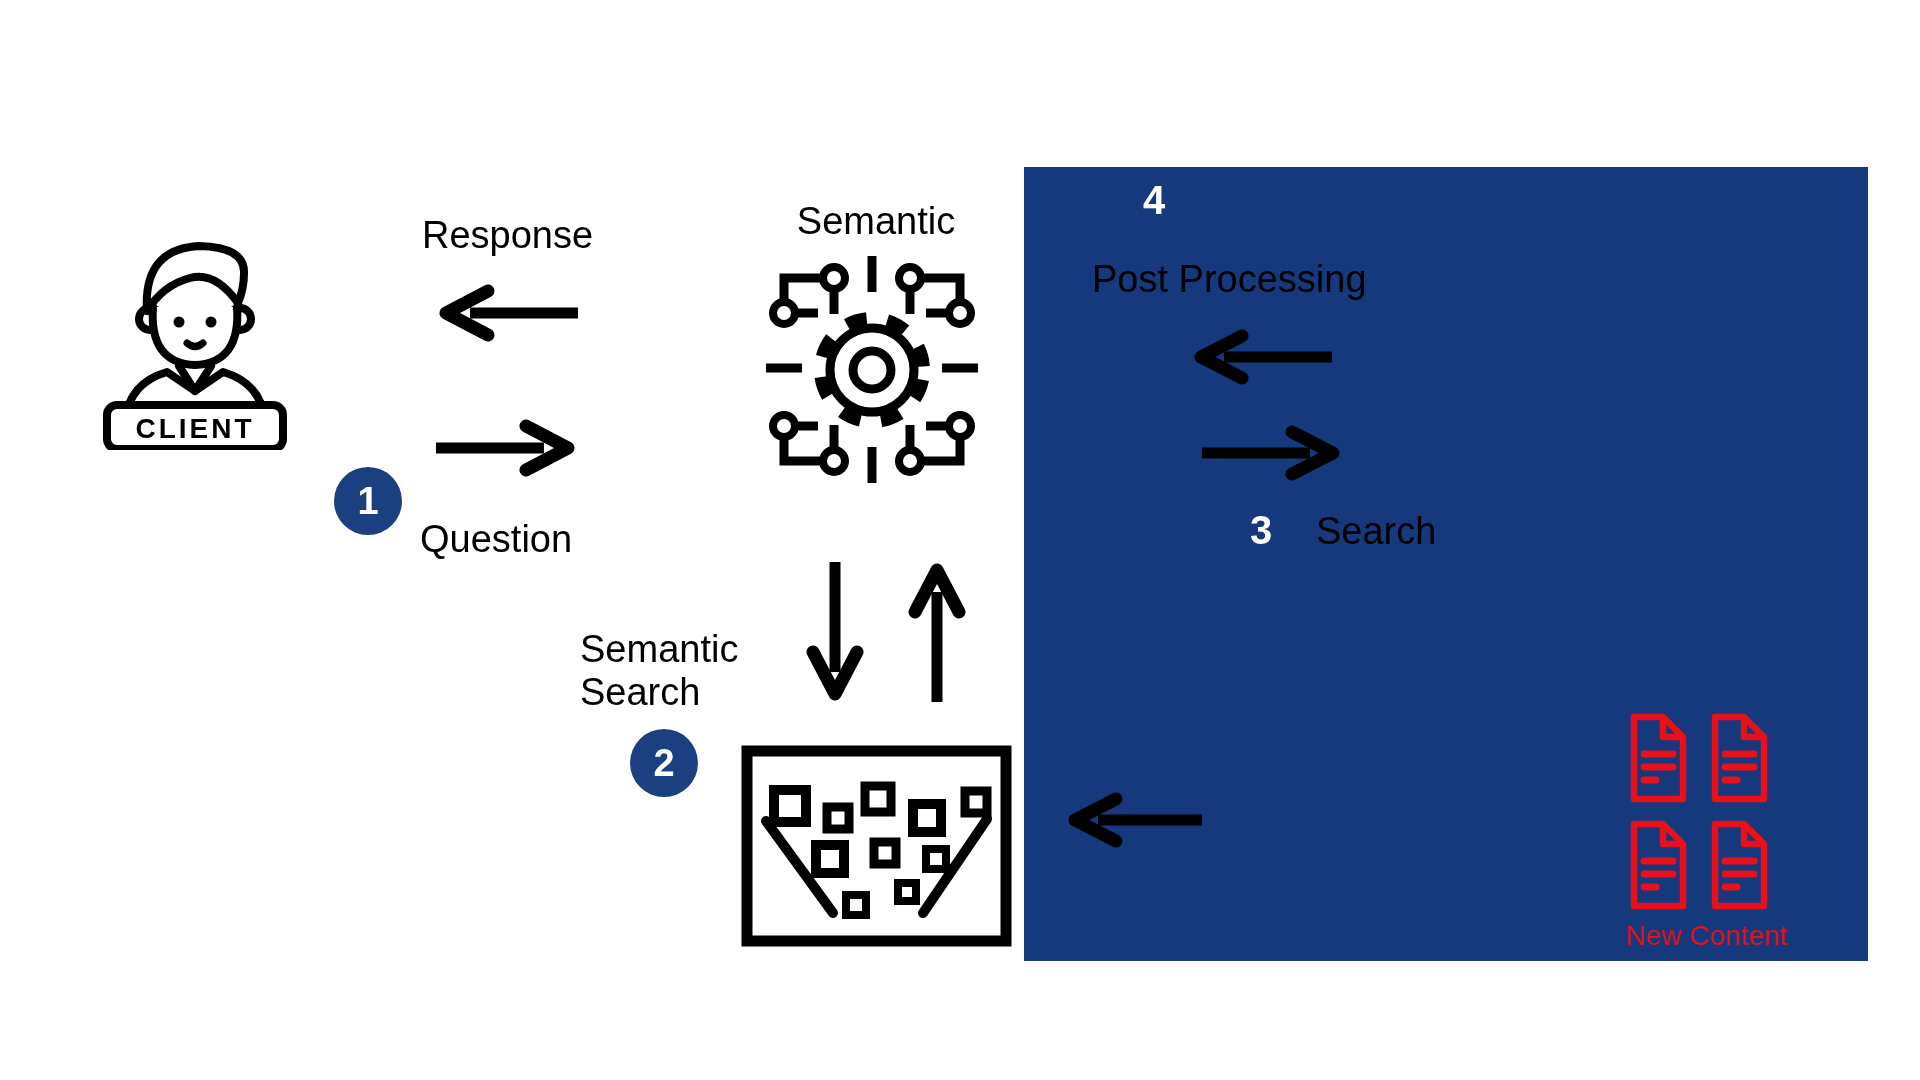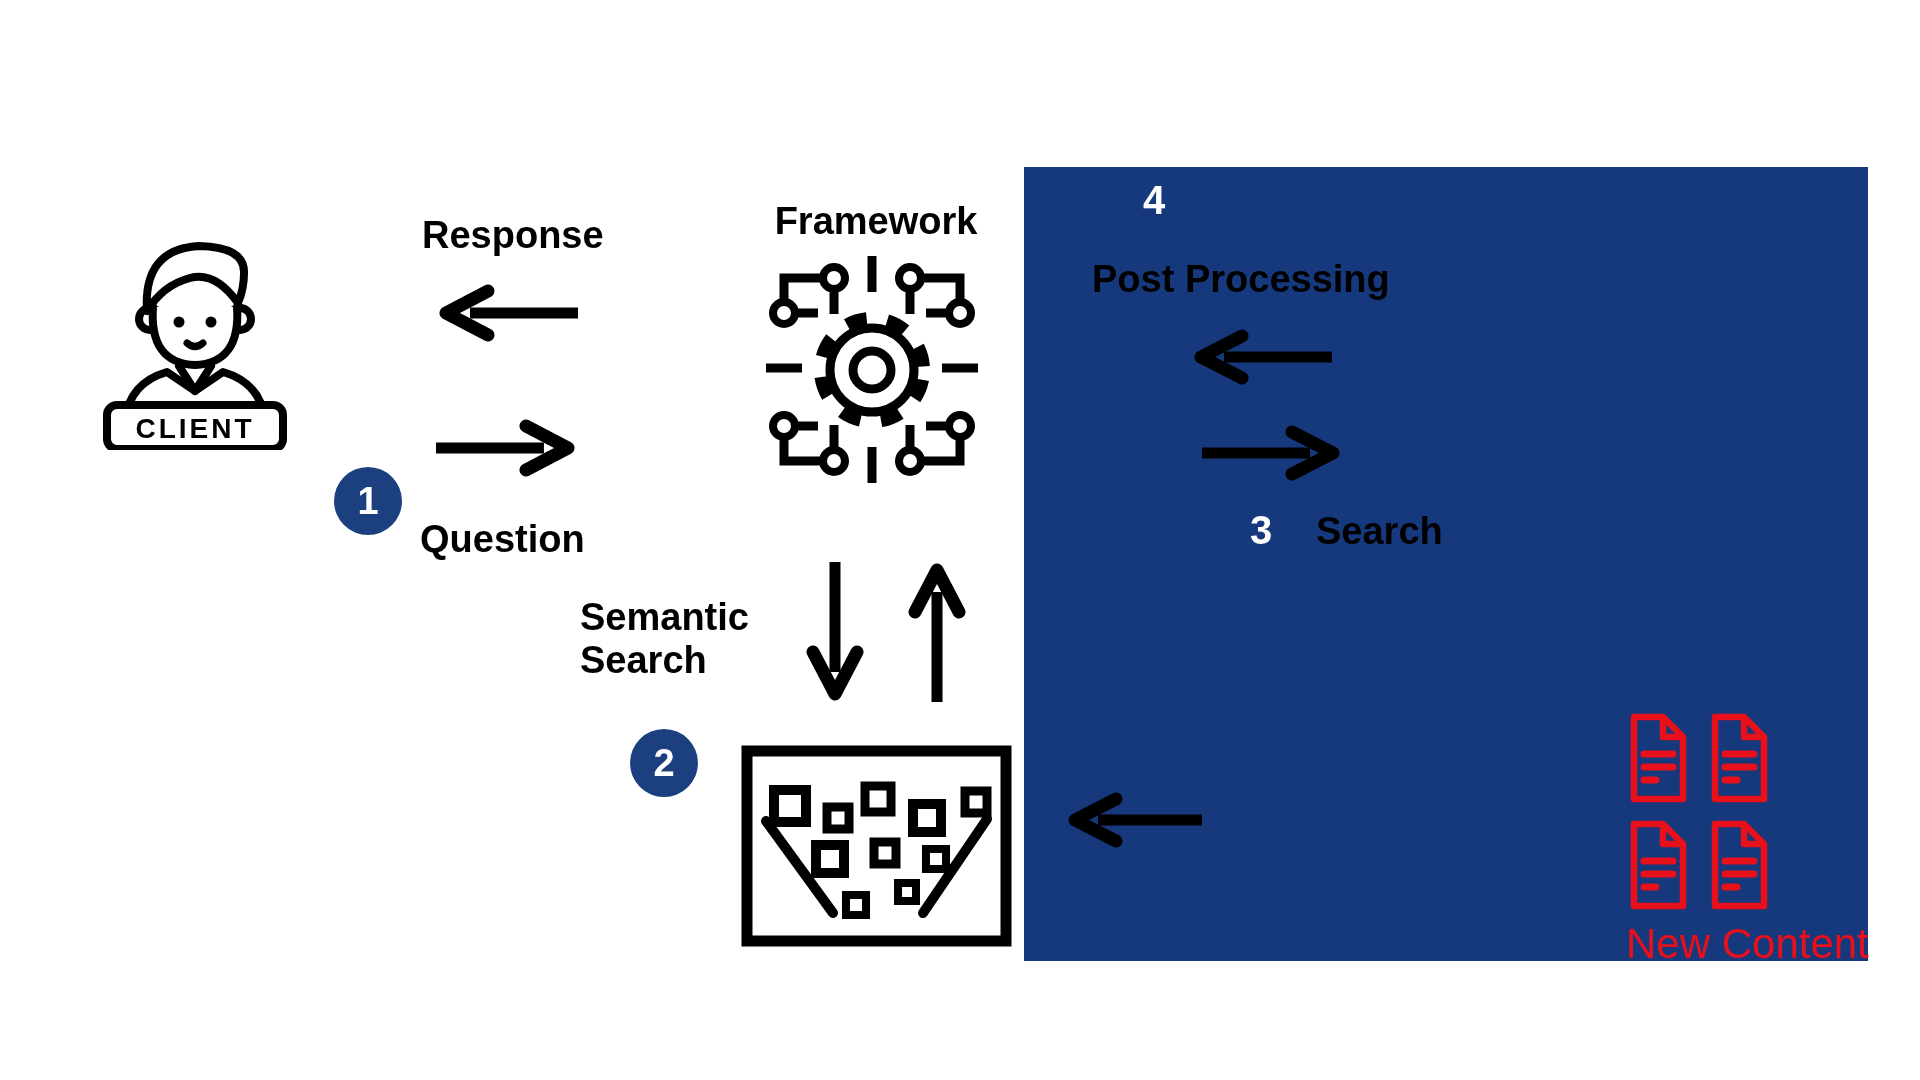--- a/index.html
+++ b/index.html
@@ -7,41 +7,41 @@
     --badge-navy:#1c3f7f;
     --accent-red:#e8101a;
     --ink:#000000;
   }
   html,body{margin:0;padding:0;background:#ffffff;}
   .canvas{
     position:relative;width:1920px;height:1080px;background:#ffffff;overflow:hidden;
     font-family:"Liberation Sans", sans-serif;color:var(--ink);
   }
   .abs{position:absolute;}
-  .label{font-size:38px;line-height:1.12;color:#000;white-space:nowrap;font-weight:bold;}
-  .label.wrap{white-space:normal;}
+  .label{font-size:38px;line-height:1.12;color:#000;white-space:nowrap;}
+  .label.wrap{white-space:normal;margin-top:32px;}
   .blue-panel{
     left:1024px;top:167px;width:844px;height:794px;
     background:var(--navy-panel);
   }
   .badge{
     width:68px;height:68px;border-radius:50%;
     background:var(--badge-navy);
     display:flex;align-items:center;justify-content:center;
     color:#fff;font-size:38px;font-weight:bold;
   }
   .step-num{color:#ffffff;font-size:40px;font-weight:bold;}
   .icon-black{color:#000;}
   .icon-red{color:var(--accent-red);}
   .docs-grid{
     left:1622px;top:712px;
     display:grid;grid-template-columns:68px 68px;grid-auto-rows:92px;
     column-gap:13px;row-gap:15px;
   }
-  .new-content{color:var(--accent-red);font-size:42px;white-space:nowrap;}
+  .new-content{color:var(--accent-red);font-size:28px;white-space:nowrap;}
   svg{display:block;}
 </style>
 </head>
 <body>
 
 <div class="canvas">
 
   <div class="abs blue-panel"></div>
 
   <svg class="abs icon-black" style="left:95px;top:215px;" width="200" height="235" viewBox="0 0 200 235">
@@ -68,21 +68,21 @@
 
   <svg class="abs icon-black" style="left:432px;top:418px;" width="150" height="60" viewBox="0 0 150 60">
     <line x1="4" y1="30" x2="112" y2="30" stroke="currentColor" stroke-width="11"></line>
     <polyline points="94,8 136,30 94,52" fill="none" stroke="currentColor" stroke-width="13" stroke-linecap="round" stroke-linejoin="round"></polyline>
   </svg>
   <div class="abs badge" style="left:334px;top:467px;">
     <span>1</span>
   </div>
   <div class="abs label" style="left:420px;top:482px;margin-top:36px;">Question</div>
 
-  <div class="abs label" style="left:770px;top:200px;width:212px;text-align:center;">Framework</div>
+  <div class="abs label" style="left:770px;top:200px;width:212px;text-align:center;">Semantic</div>
   <svg class="abs icon-black" style="left:762px;top:252px;" width="220" height="235" viewBox="0 0 220 235">
     <g fill="none" stroke="currentColor" stroke-width="9">
       <path d="M110,4 V40"></path>
         <path d="M110,195 V231"></path>
       <path d="M4,116 H40"></path>
         <path d="M180,116 H216"></path>
       <path d="M72,37 V62"></path>
         <path d="M61,26 H22 V50"></path>
         <path d="M33,61 H56"></path>
       <path d="M148,37 V62"></path>

